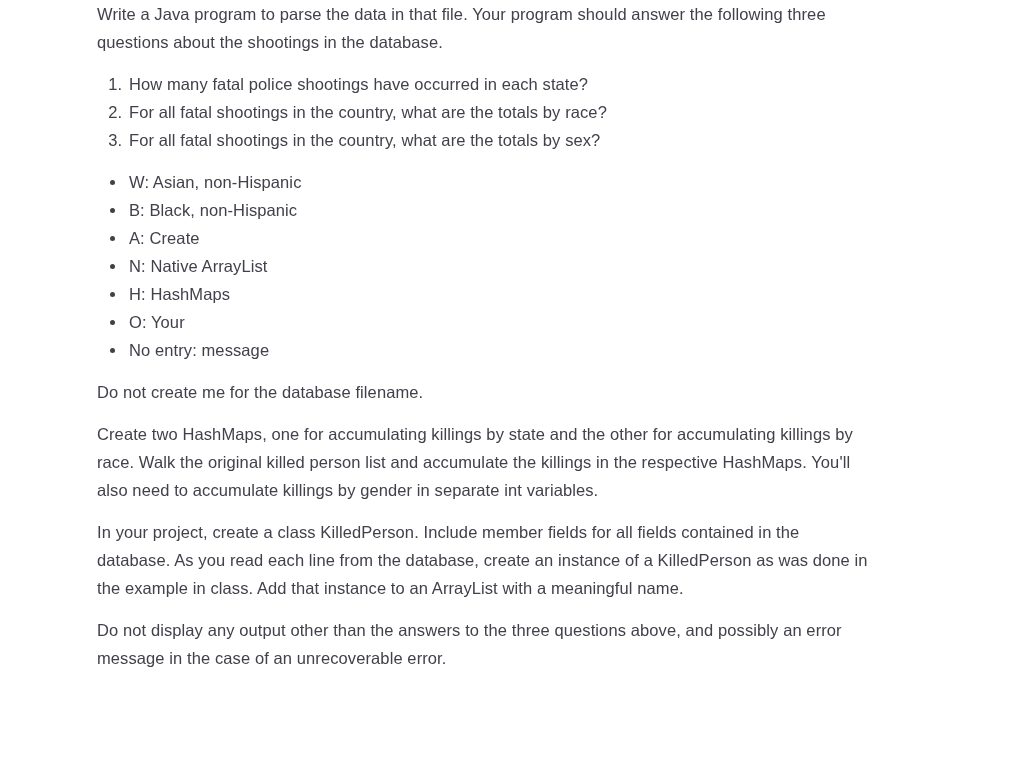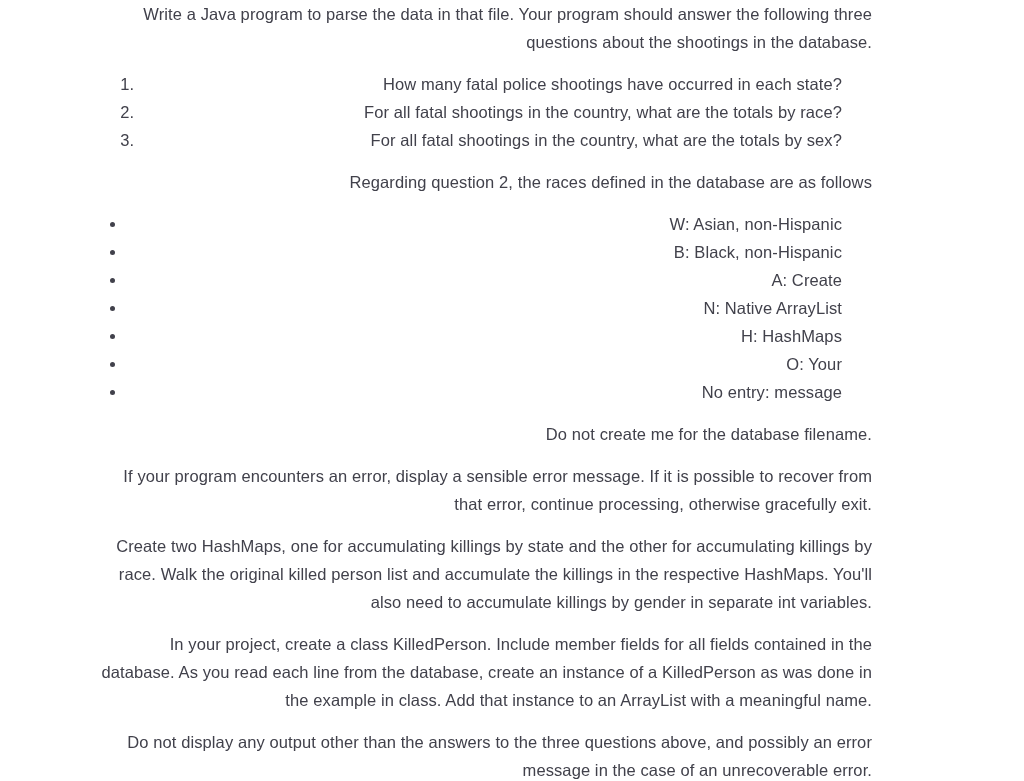--- a/index.html
+++ b/index.html
@@ -8,21 +8,20 @@
     height: 781px;
     background: #ffffff;
     font-family: "Liberation Sans", "DejaVu Sans", sans-serif;
     color: #41414b;
     overflow: hidden;
   }
   .page {
     width: 876px;
     height: 781px;
     background: #ffffff;
-    text-align: right;
   }
   .content {
     padding: 0 0 0 97px;
     padding-top: 0px;
     width: 880px;
     font-size: 16.5px;
     line-height: 28px;
     letter-spacing: 0.1px;
   }
   .content p {
@@ -32,21 +31,20 @@
   .content p:first-child {
     margin-top: 0;
   }
   ol.questions {
     margin: 14px 0;
     padding-left: 30px;
     max-width: 745px;
   }
   ol.questions li {
     padding-left: 2px;
-    margin-left: 12px;
   }
   ul.races {
     margin: 14px 0;
     padding-left: 30px;
     list-style: disc;
     max-width: 745px;
   }
   ul.races li {
     padding-left: 2px;
   }
@@ -58,35 +56,33 @@
   <div class="content">
 
     <p>Write a Java program to parse the data in that file. Your program should answer the following three questions about the shootings in the database.</p>
 
     <ol class="questions">
       <li>How many fatal police shootings have occurred in each state?</li>
       <li>For all fatal shootings in the country, what are the totals by race?</li>
       <li>For all fatal shootings in the country, what are the totals by sex?</li>
     </ol>
 
-    <p>Regarding question 2, the races defined in the database are as follows</p>
 
     <ul class="races">
       <li>W: Asian, non-Hispanic</li>
       <li>B: Black, non-Hispanic</li>
       <li>A: Create</li>
       <li>N: Native ArrayList</li>
       <li>H: HashMaps</li>
       <li>O: Your</li>
       <li>No entry: message</li>
     </ul>
 
     <p>Do not create me for the database filename.</p>
 
-    <p>If your program encounters an error, display a sensible error message. If it is possible to recover from that error, continue processing, otherwise gracefully exit.</p>
 
     <p>Create two HashMaps, one for accumulating killings by state and the other for accumulating killings by race. Walk the original killed person list and accumulate the killings in the respective HashMaps. You'll also need to accumulate killings by gender in separate int variables.</p>
 
     <p>In your project, create a class KilledPerson. Include member fields for all fields contained in the database. As you read each line from the database, create an instance of a KilledPerson as was done in the example in class. Add that instance to an ArrayList with a meaningful name.</p>
 
     <p>Do not display any output other than the answers to the three questions above, and possibly an error message in the case of an unrecoverable error.</p>
 
   </div>
 </div>
 

